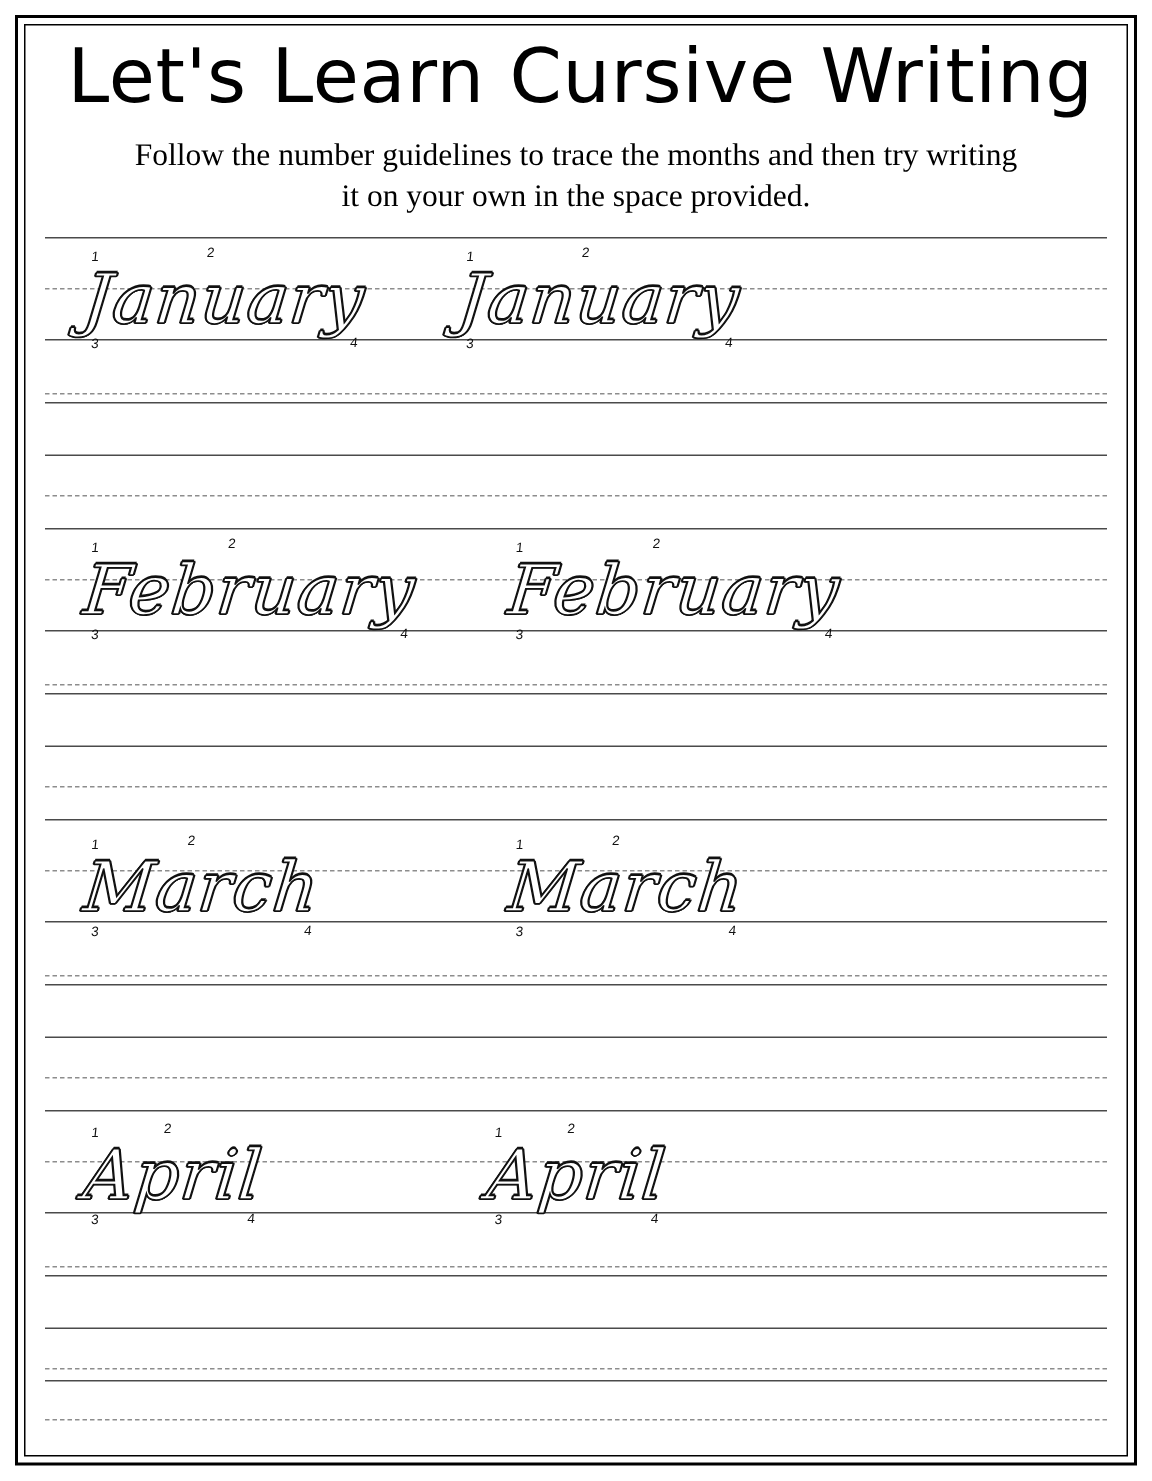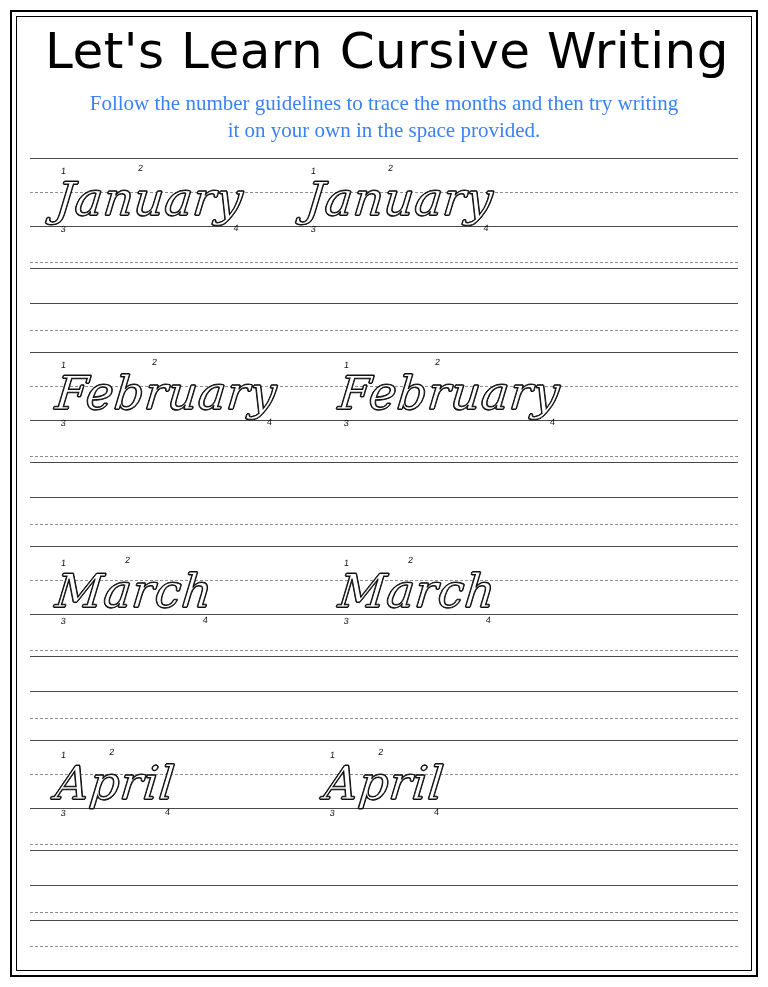--- a/index.html
+++ b/index.html
@@ -63,21 +63,21 @@
     white-space: nowrap;
   }
 
   .subtitle {
     margin: 6px auto 0 auto;
     width: 600px;
     text-align: center;
     font-family: "Liberation Serif", serif;
     font-size: 21px;
     line-height: 27px;
-    color: #3b82f6;
+    color: #000000;
   }
 
   
   .practice-area {
     position: relative;
     margin-top: 14px;
   }
 
   .block {
     position: relative;

